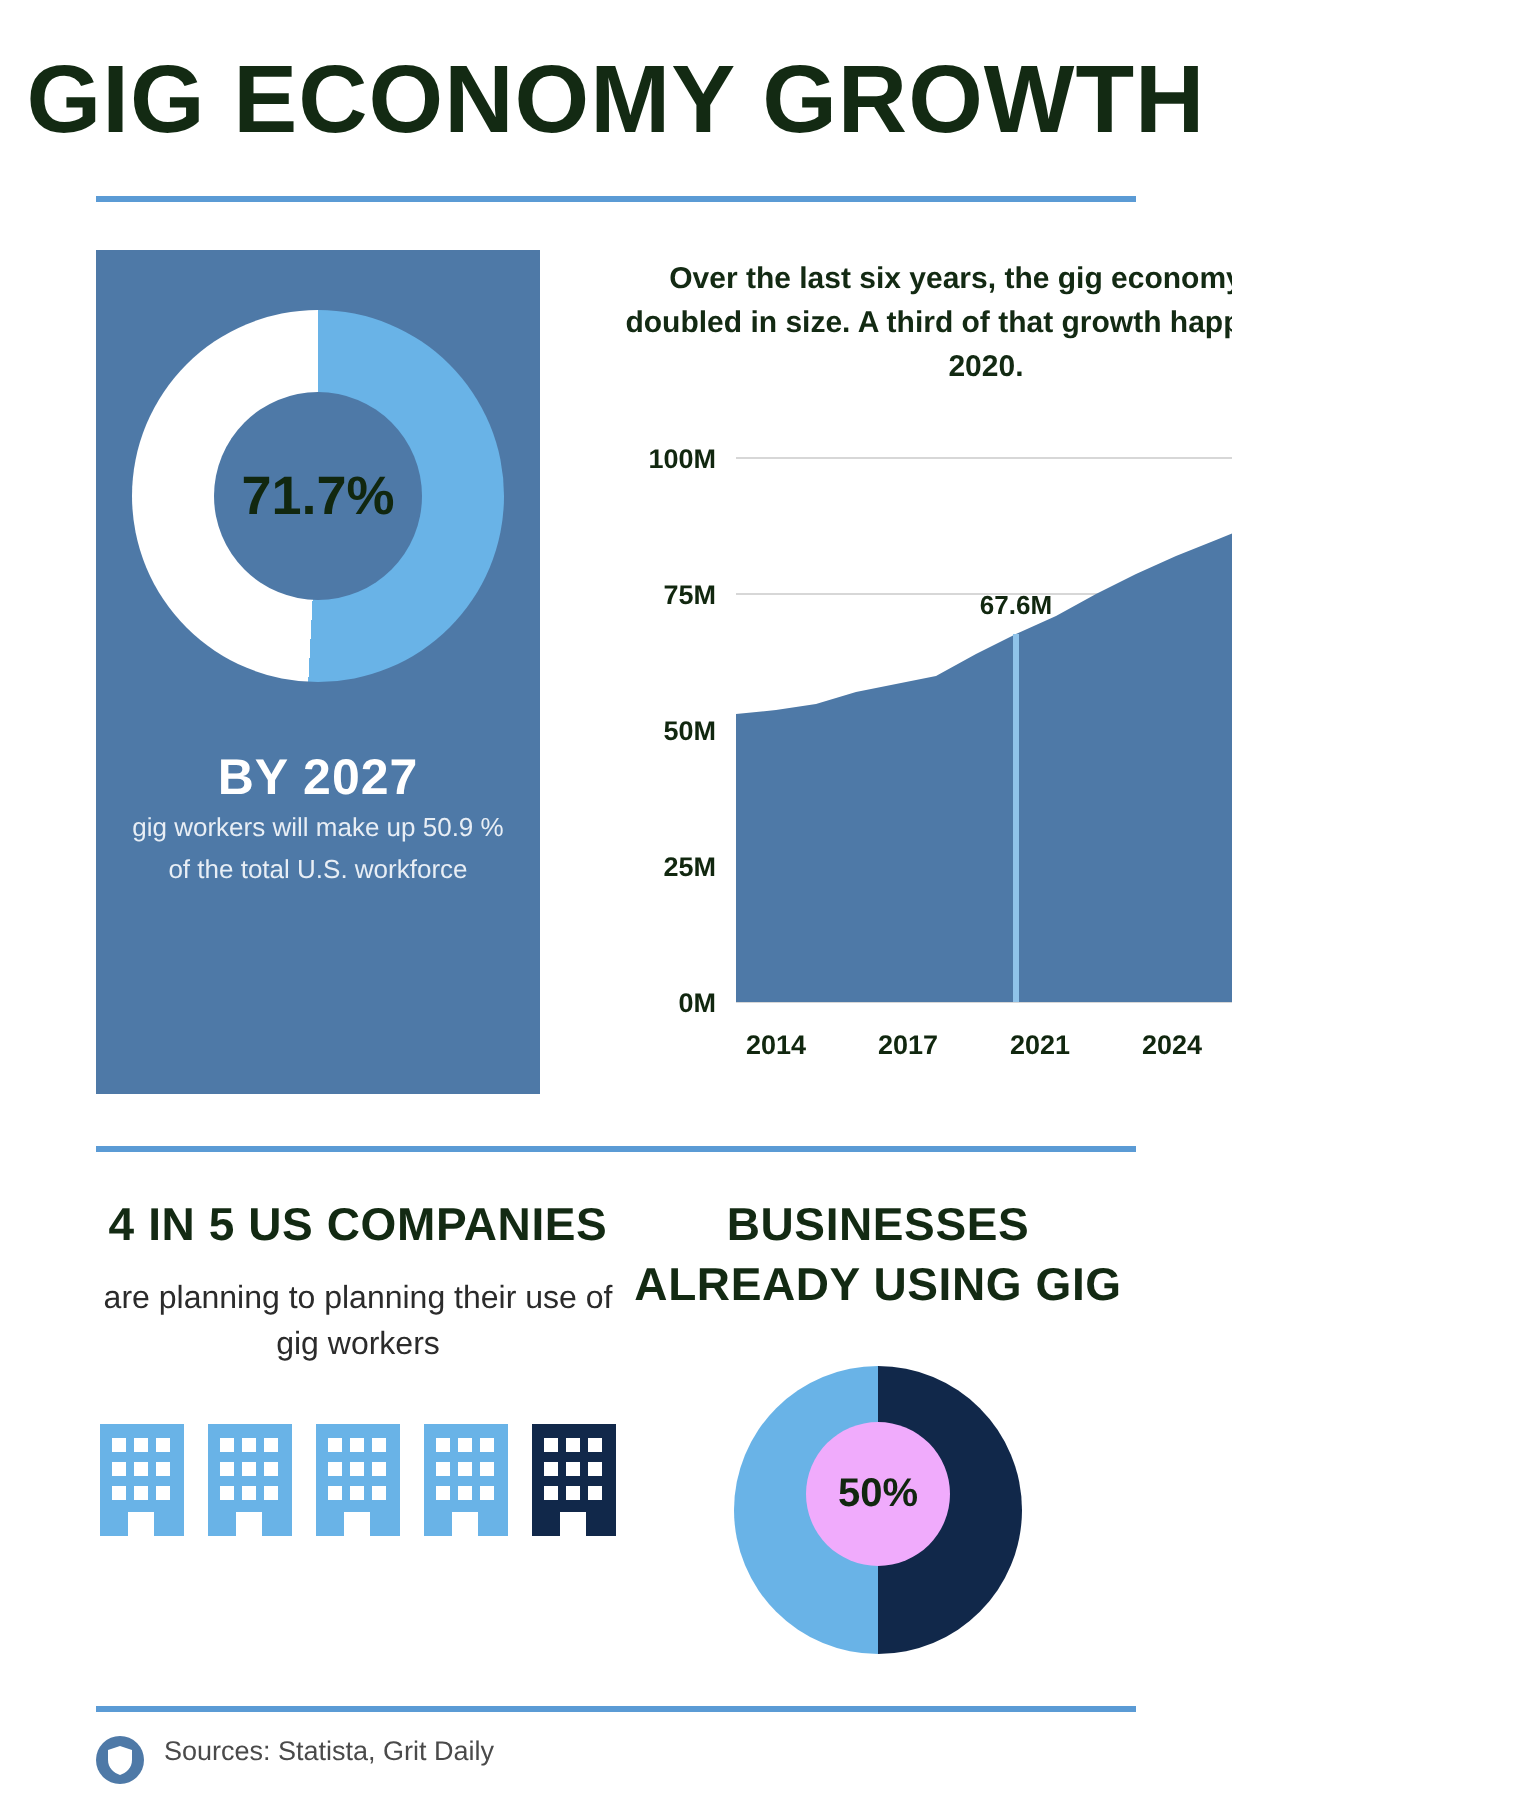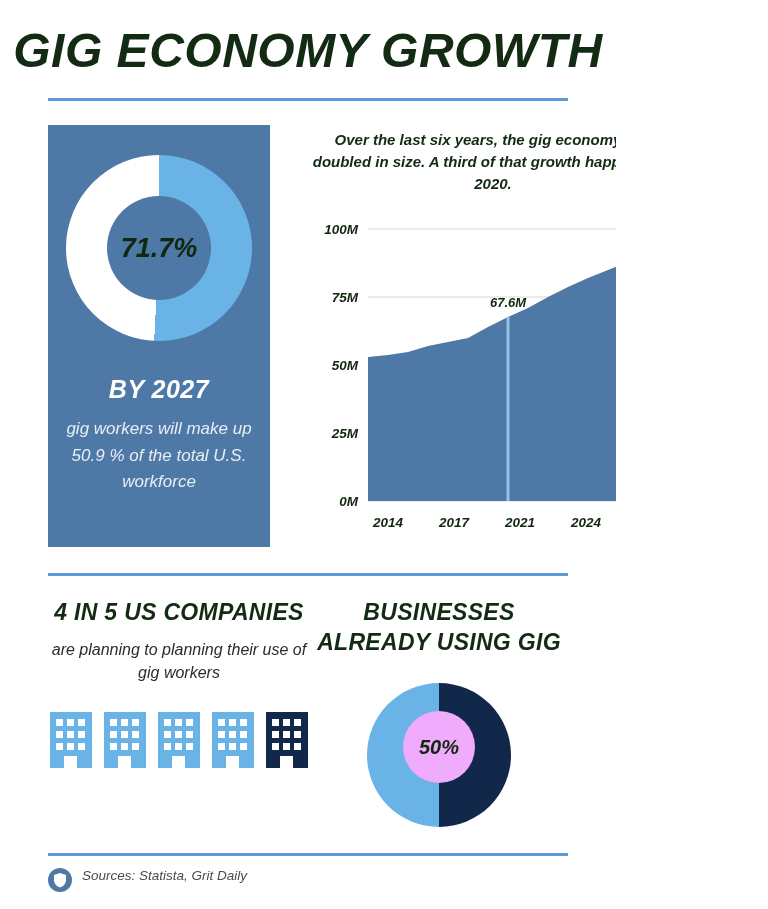--- a/index.html
+++ b/index.html
@@ -7,21 +7,20 @@
     margin: 0; padding: 0;
     width: 768px; height: 909px;
     background: #ffffff;
     font-family: "Liberation Sans", sans-serif;
   }
   .page {
     position: relative;
     width: 616px; height: 909px;
     background: #ffffff;
     overflow: hidden;
-    font-style: italic;
   }
 
   
   .title {
     text-align: center;
     font-size: 48px;
     font-weight: bold;
     color: #132a13;
     letter-spacing: 0.5px;
     padding-top: 26px;
@@ -74,22 +73,22 @@
     color: #11270f;
   }
   .card-head {
     margin-top: 34px;
     font-size: 25px;
     font-weight: bold;
     color: #ffffff;
     letter-spacing: 0.5px;
   }
   .card-body {
-    margin-top: 12px;
-    font-size: 17px;
+    margin-top: 0;
+    font-size: 13px;
     color: #e8eef5;
     text-align: center;
     line-height: 1.55;
   }
 
   
   .chart-block {
     flex: 1;
     display: flex;
     flex-direction: column;

